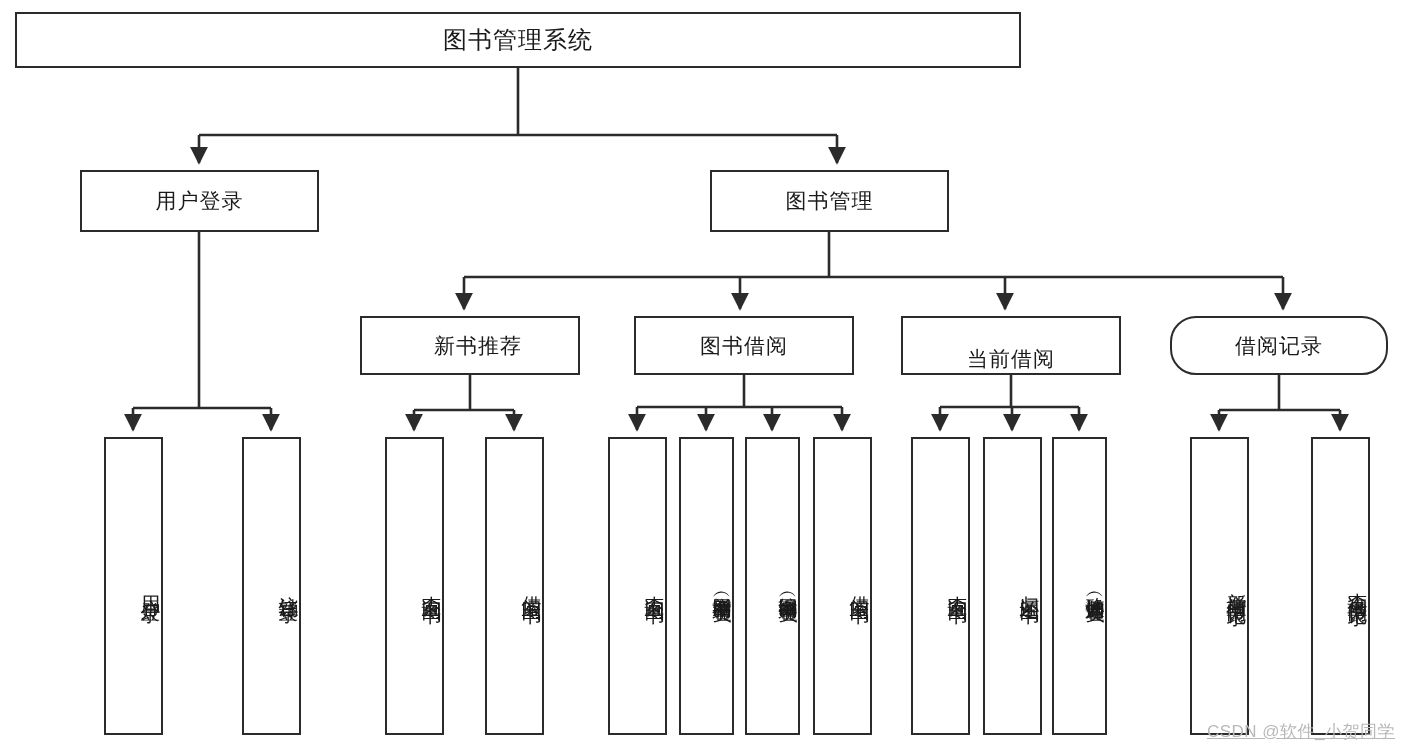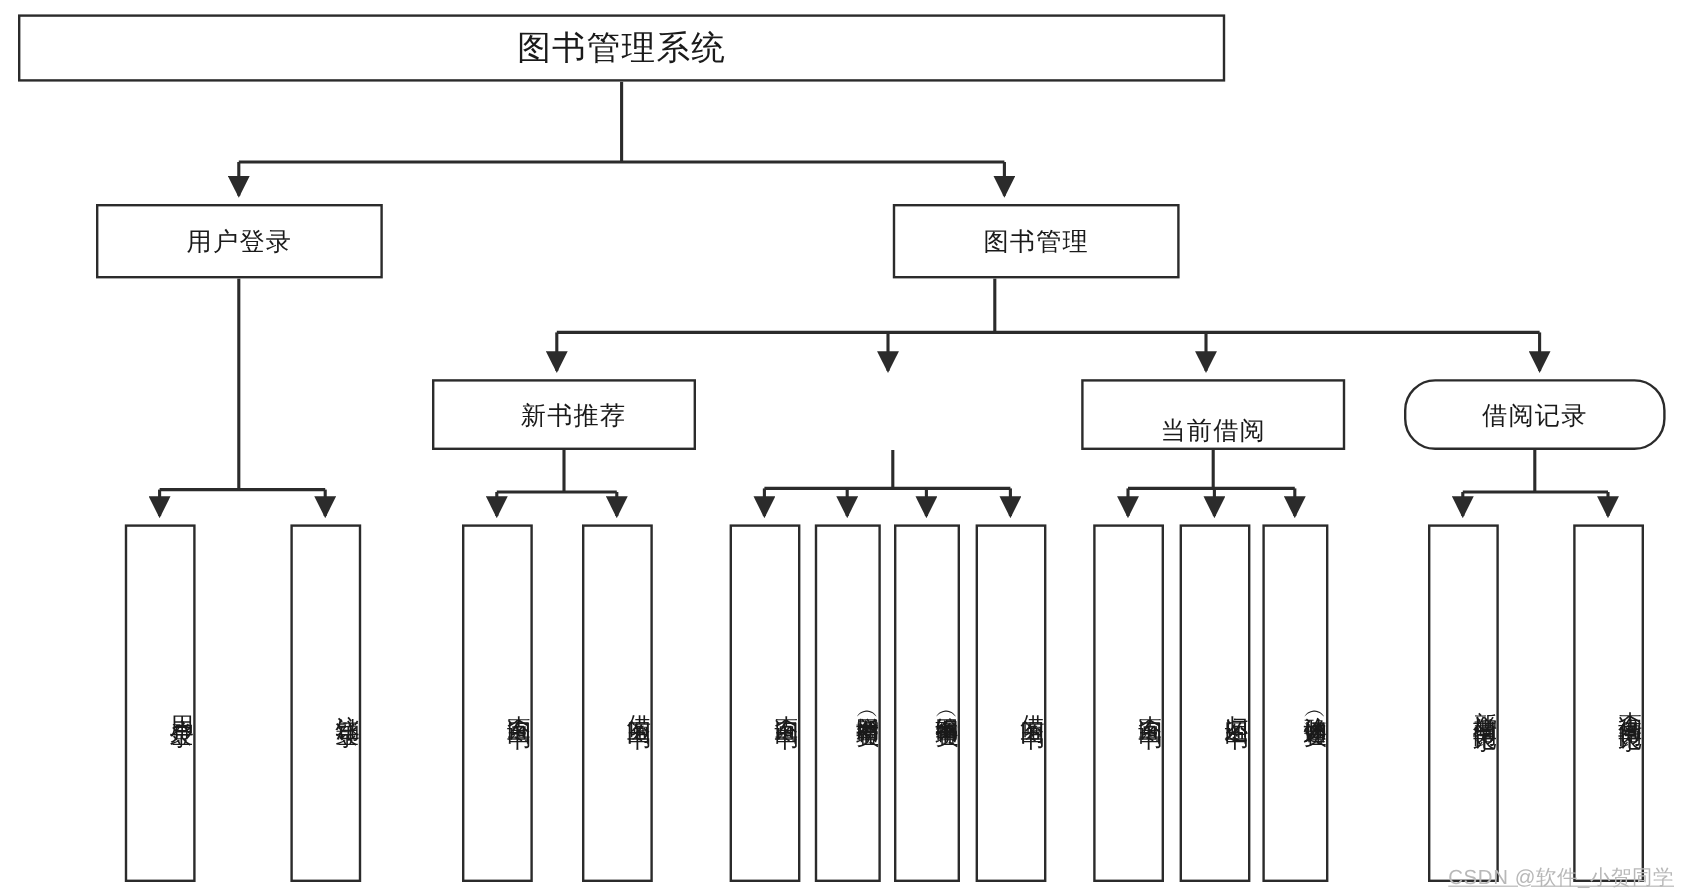--- a/index.html
+++ b/index.html
@@ -49,21 +49,21 @@
     padding-top: 6px;
     padding-bottom: 6px;
     align-items: flex-start;
     justify-content: center;
   }
   .node.vertical.tall-text {
     font-size: 19px;
     letter-spacing: 1px;
   }
   .node.root {
-    font-size: 28px;
+    font-size: 24px;
   }
   .label {
     display: block;
   }
   #watermark {
     position: absolute;
     right: 10px;
     bottom: 4px;
     font-size: 17px;
     color: #b8b8b8;
@@ -127,26 +127,29 @@
     </g>
   </svg>
 
   <div class="node horizontal root" style="left: 15px; top: 12px; width: 1006px; height: 56px; border-color: rgb(43, 43, 43); background: rgb(255, 255, 255); color: rgb(26, 26, 26);">
     <span class="label">图书管理系统</span>
   </div>
 
   <div class="node horizontal" style="left: 80px; top: 170px; width: 239px; height: 62px; border-color: rgb(43, 43, 43); background: rgb(255, 255, 255); color: rgb(26, 26, 26);">
     <span class="label">用户登录</span>
   </div>
-  <div class="node horizontal" style="left: 710px; top: 170px; width: 239px; height: 62px; border-color: rgb(43, 43, 43); background: rgb(255, 255, 255); color: rgb(26, 26, 26); margin-left: 34px;">
+  <div class="node horizontal" style="left: 710px; top: 170px; width: 239px; height: 62px; border-color: rgb(43, 43, 43); background: rgb(255, 255, 255); color: rgb(26, 26, 26);">
     <span class="label">图书管理</span>
   </div>
 
   <div class="node horizontal" style="left: 360px; top: 316px; width: 220px; height: 59px; border-color: rgb(43, 43, 43); background: rgb(255, 255, 255); color: rgb(26, 26, 26); padding-left: 16px;">
     <span class="label">新书推荐</span>
+  </div>
+  <div class="node horizontal" style="left: 634px; top: 316px; width: 220px; height: 59px; border-color: rgb(43, 43, 43); background: rgb(255, 255, 255); color: rgb(26, 26, 26);">
+    <span class="label">图书借阅</span>
   </div>
   <div class="node horizontal" style="left: 901px; top: 316px; width: 220px; height: 59px; border-color: rgb(43, 43, 43); background: rgb(255, 255, 255); color: rgb(26, 26, 26); align-items: flex-end;">
     <span class="label">当前借阅</span>
   </div>
   <div class="node horizontal" style="left: 1170px; top: 316px; width: 218px; height: 59px; border-color: rgb(43, 43, 43); background: rgb(255, 255, 255); color: rgb(26, 26, 26); border-radius: 26px;">
     <span class="label">借阅记录</span>
   </div>
 
   <div class="node vertical" style="left: 104px; top: 437px; width: 59px; height: 298px; border-color: rgb(43, 43, 43); background: rgb(255, 255, 255); color: rgb(26, 26, 26);">
     <span class="label">用户登录</span>

